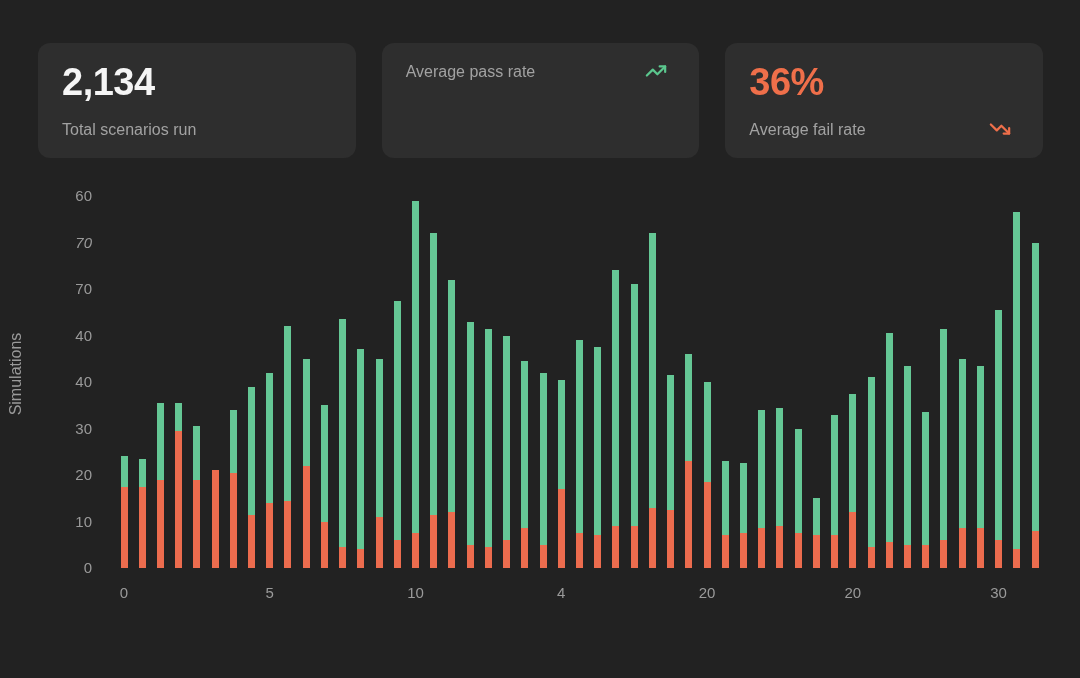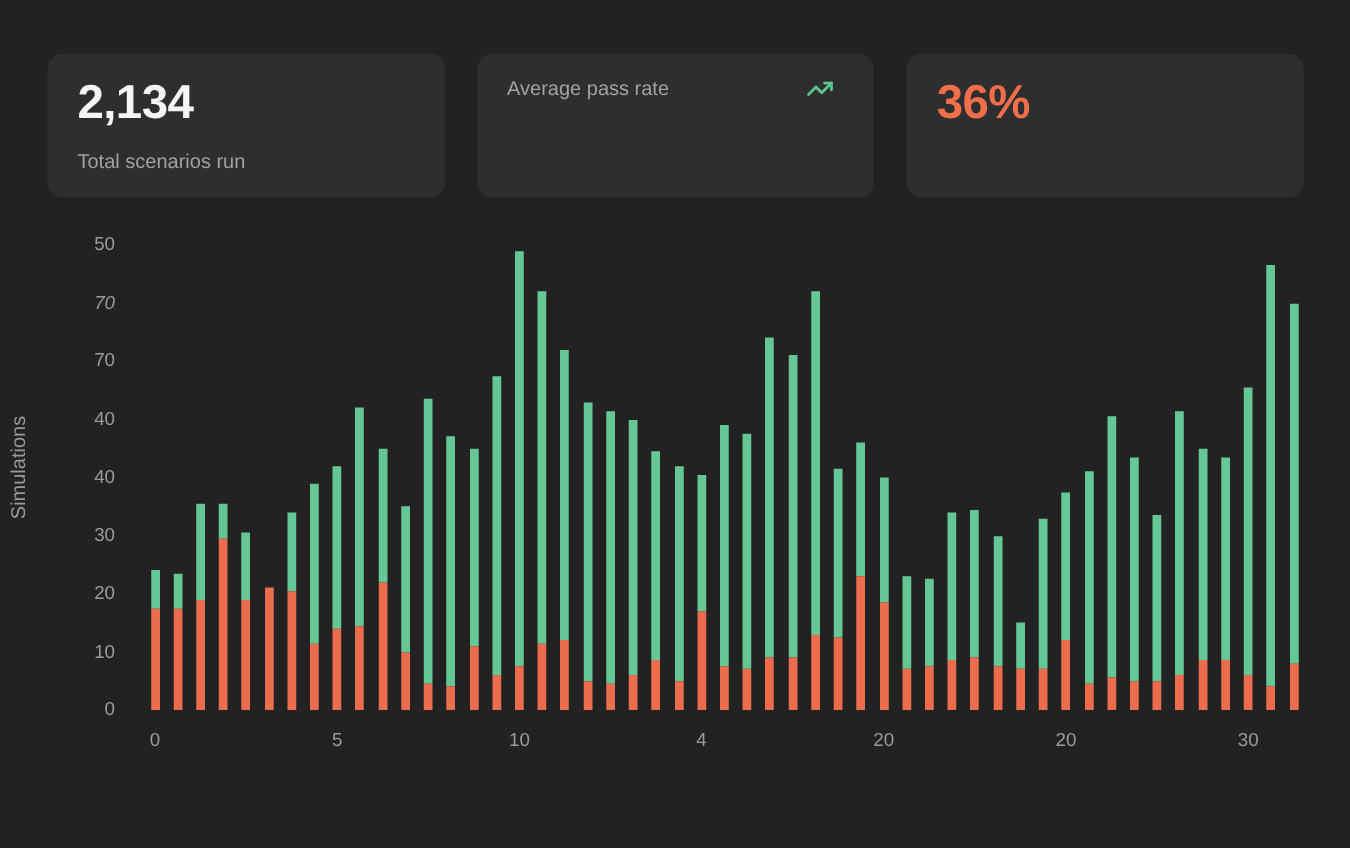--- a/index.html
+++ b/index.html
@@ -84,20 +84,27 @@
         <div class="card-label">Average pass rate</div>
         <svg class="trend-icon" viewBox="0 0 24 24" fill="none" stroke="#5bc78e" stroke-width="2.4" stroke-linecap="round" stroke-linejoin="round">
           <polyline points="2,17 8.5,10.5 13.5,15.5 22,7"></polyline>
           <polyline points="16,7 22,7 22,13"></polyline>
         </svg>
       </div>
     </div>
 
     <div class="card">
       <div class="card-value" style="color:#ef6f4a">36%</div>
+      <div class="card-bottom">
+        <div class="card-label">Average fail rate</div>
+        <svg class="trend-icon" viewBox="0 0 24 24" fill="none" stroke="#ef6f4a" stroke-width="2.4" stroke-linecap="round" stroke-linejoin="round">
+          <polyline points="2,7 8.5,13.5 13.5,8.5 22,17"></polyline>
+          <polyline points="16,17 22,17 22,11"></polyline>
+        </svg>
+      </div>
     </div>
 
   </div>
 
   <div class="chart">
     <div class="ylabel">Simulations</div>
     <div class="plot" id="plot">
         <div class="bar" style="left: 8.5px;">
           <div class="seg-pass" style="height: 30.225px; background: rgb(101, 199, 149);"></div>
           <div class="seg-fail" style="height: 81.375px; background: rgb(236, 108, 78);"></div>
@@ -305,21 +312,21 @@
       </div>
     <div id="yticks">
         <div class="ytick" style="top: 389px;">0</div>
         <div class="ytick" style="top: 342.5px;">10</div>
         <div class="ytick" style="top: 296px;">20</div>
         <div class="ytick" style="top: 249.5px;">30</div>
         <div class="ytick" style="top: 203px;">40</div>
         <div class="ytick" style="top: 156.5px;">40</div>
         <div class="ytick" style="top: 110px;">70</div>
         <div class="ytick" style="top: 63.5px; font-style: italic;">70</div>
-        <div class="ytick" style="top: 17px;">50</div>
+        <div class="ytick" style="top: 17px;">60</div>
       </div>
     <div id="xticks">
         <div class="xtick" style="left: 104px;">0</div>
         <div class="xtick" style="left: 249.76px;">5</div>
         <div class="xtick" style="left: 395.52px;">10</div>
         <div class="xtick" style="left: 541.28px;">4</div>
         <div class="xtick" style="left: 687.04px;">20</div>
         <div class="xtick" style="left: 832.8px;">20</div>
         <div class="xtick" style="left: 978.56px;">30</div>
       </div>

